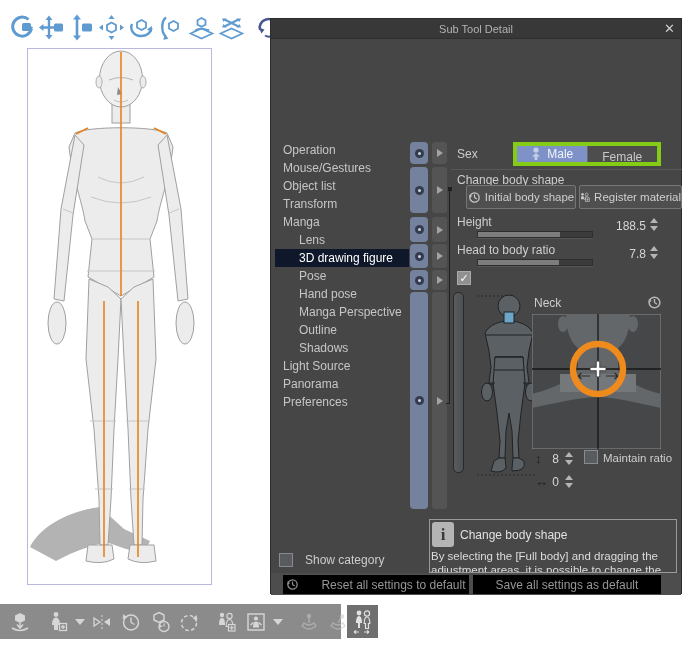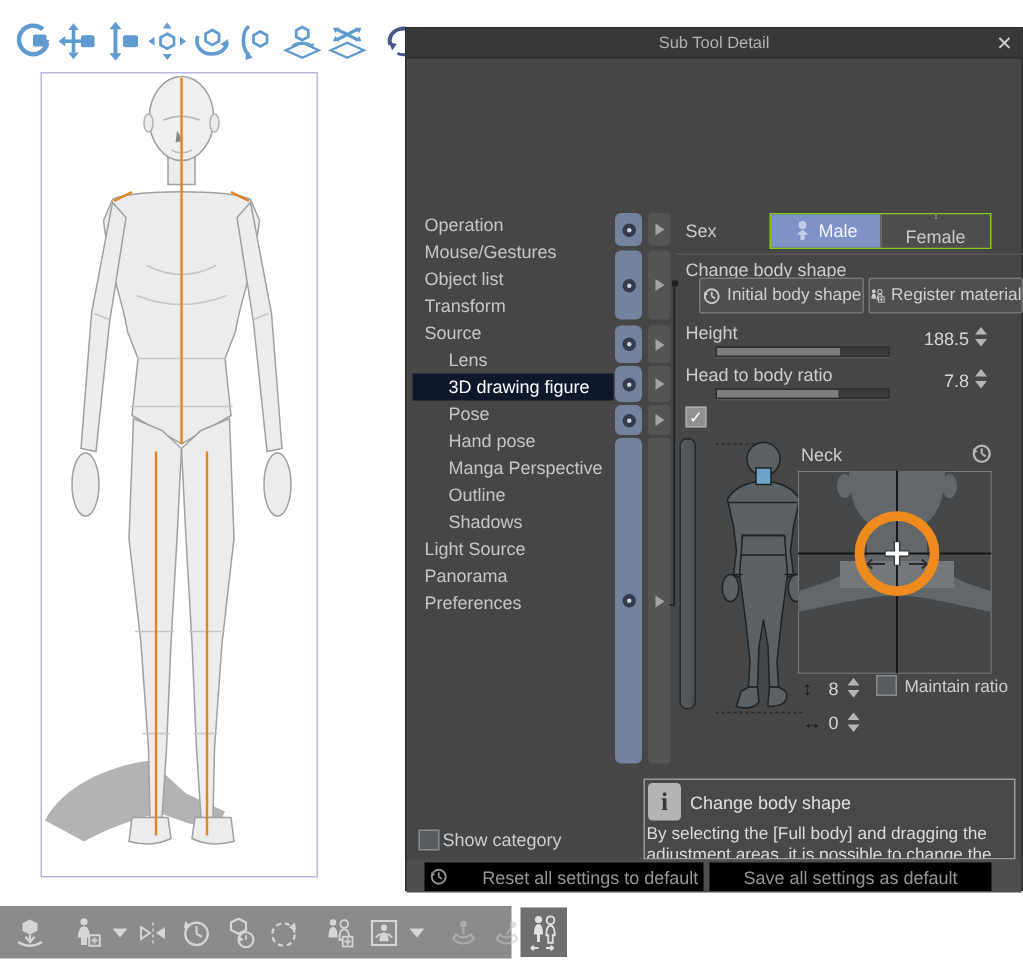--- a/index.html
+++ b/index.html
@@ -22,36 +22,36 @@
   #close-btn{position:absolute;right:6px;top:2px;font-size:13px;color:#cfcfcf;cursor:default;line-height:16px;}
   #preview{left:4px;top:22px;width:404px;height:90px;background:linear-gradient(115deg,#979797 0%,#8b8b8b 40%,#6f6f6f 100%);overflow:hidden;}
   #material-chip{position:absolute;left:1px;top:1px;background:rgba(150,150,150,.92);color:#f5f5f5;font-size:11px;padding:0 3px;line-height:15px;}
   #editing-status{position:absolute;left:0;right:0;bottom:1px;text-align:center;color:#111;font-size:12px;}
 
   
   #nav{left:4px;top:122px;width:134px;}
   .nav-item{height:18px;line-height:18px;font-size:12px;color:#c6c6c6;padding-left:8px;white-space:nowrap;overflow:hidden;}
   .nav-item.ind{padding-left:24px;}
   .nav-item.sel{background:#0f172a;color:#ffffff;text-align:center;}
-  #show-category{left:8px;top:534px;display:flex;align-items:center;gap:2px;}
+  #show-category{left:8px;top:534px;display:flex;align-items:center;gap:12px;}
   .cb{width:14px;height:14px;background:#585c60;border:1px solid #8a8a8a;display:flex;align-items:center;justify-content:center;font-size:11px;color:#fff;}
   .cb.checked{background:#909090;border-color:#aaaaaa;color:#ffffff;}
   .cb-label{font-size:12px;color:#cccccc;}
 
   
   .eye-btn{left:139px;width:18px;background:#75829e;border-radius:4px;display:flex;align-items:center;justify-content:center;}
   .eye-glyph{width:9px;height:9px;border-radius:50%;background:#333b4e;position:relative;}
   .eye-glyph::after{content:"";position:absolute;left:3px;top:3px;width:3px;height:3px;border-radius:50%;background:#ccd2e0;}
   .arr-btn{left:161px;width:15px;background:#545454;border-radius:3px;display:flex;align-items:center;justify-content:center;}
   .arr-glyph{width:0;height:0;border-left:6px solid #a3a3a3;border-top:4px solid transparent;border-bottom:4px solid transparent;}
 
   
   #settings{left:180px;top:120px;width:232px;height:434px;}
   .lbl{font-size:12px;color:#cdcdcd;white-space:nowrap;}
-  #sex-seg{left:62px;top:3px;width:148px;height:24px;display:flex;border:1px solid #84cc16;}
+  #sex-seg{left:62px;top:3px;width:148px;height:24px;display:flex;border:4px solid #84cc16;}
   .seg{flex:1;display:flex;align-items:center;justify-content:center;gap:5px;font-size:12px;}
   .seg.male{background:#7e92c8;color:#f2f4fa;}
   .seg.female{background:#4d4d4d;color:#c9c9c9;border-left:1px solid #6b6b6b;flex-direction:column;}
   .divider{left:0;top:30px;width:232px;height:1px;background:#585858;}
   .panel-btn{background:#4f4f4f;border:1px solid #767676;border-radius:2px;color:#cfcfcf;font-size:11.5px;display:flex;align-items:center;justify-content:center;gap:4px;white-space:nowrap;}
   .slider{height:7px;background:#3b3b3b;border:1px solid #2e2e2e;box-shadow:0 1px 0 #565656;}
   .slider .fill{height:100%;background:#7d7d7d;}
   .value{font-size:12px;color:#d6d6d6;text-align:right;}
   .stepper{display:flex;flex-direction:column;gap:3px;align-items:center;}
   .st-up{width:0;height:0;border-left:4px solid transparent;border-right:4px solid transparent;border-bottom:5px solid #b5b5b5;}
@@ -202,21 +202,21 @@
     <span class="t">Sub Tool Detail</span>
     <span id="close-btn">✕</span>
   </div>
 
 
   <div id="nav" class="abs">
     <div class="nav-item">Operation</div>
     <div class="nav-item">Mouse/Gestures</div>
     <div class="nav-item">Object list</div>
     <div class="nav-item">Transform</div>
-    <div class="nav-item">Source</div>
+    <div class="nav-item">Manga</div>
     <div class="nav-item ind">Lens</div>
     <div class="nav-item sel">3D drawing figure</div>
     <div class="nav-item ind">Pose</div>
     <div class="nav-item ind">Hand pose</div>
     <div class="nav-item ind">Manga Perspective</div>
     <div class="nav-item ind">Outline</div>
     <div class="nav-item ind">Shadows</div>
     <div class="nav-item">Light Source</div>
     <div class="nav-item">Panorama</div>
     <div class="nav-item">Preferences</div>

